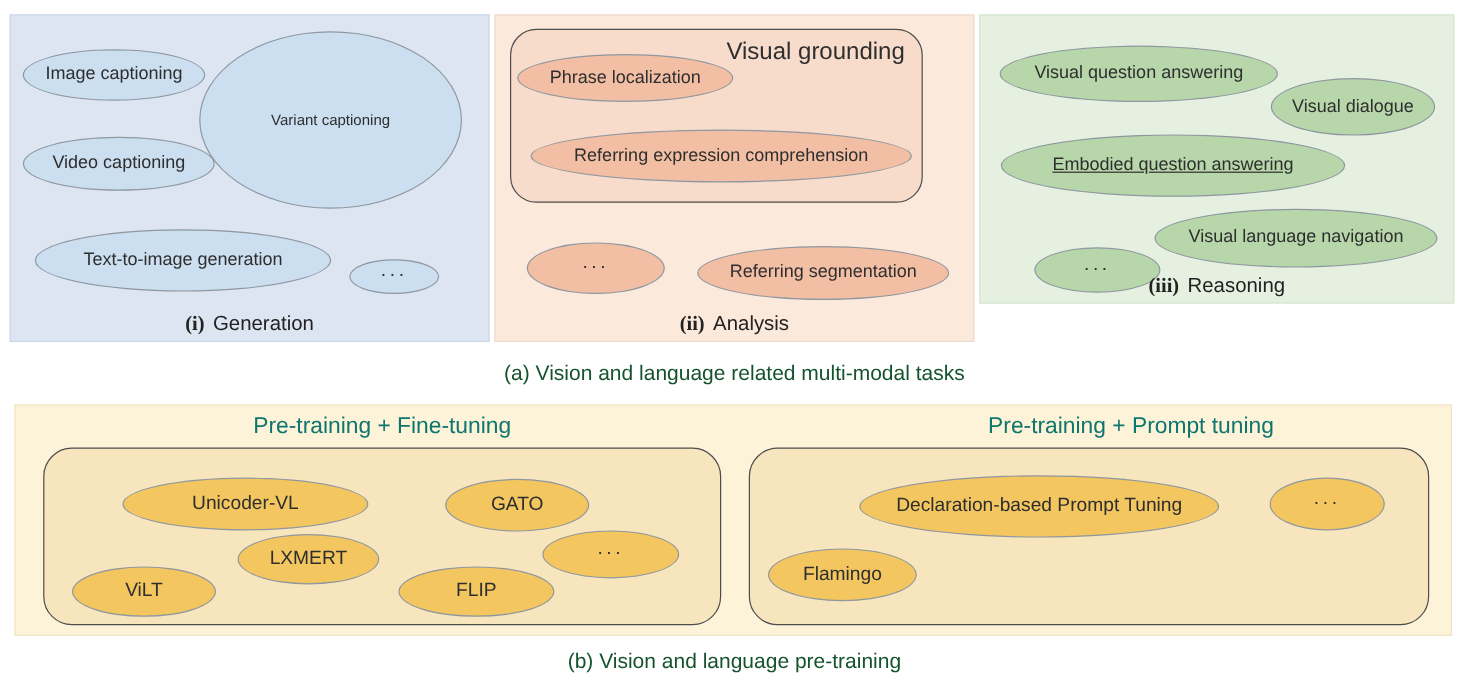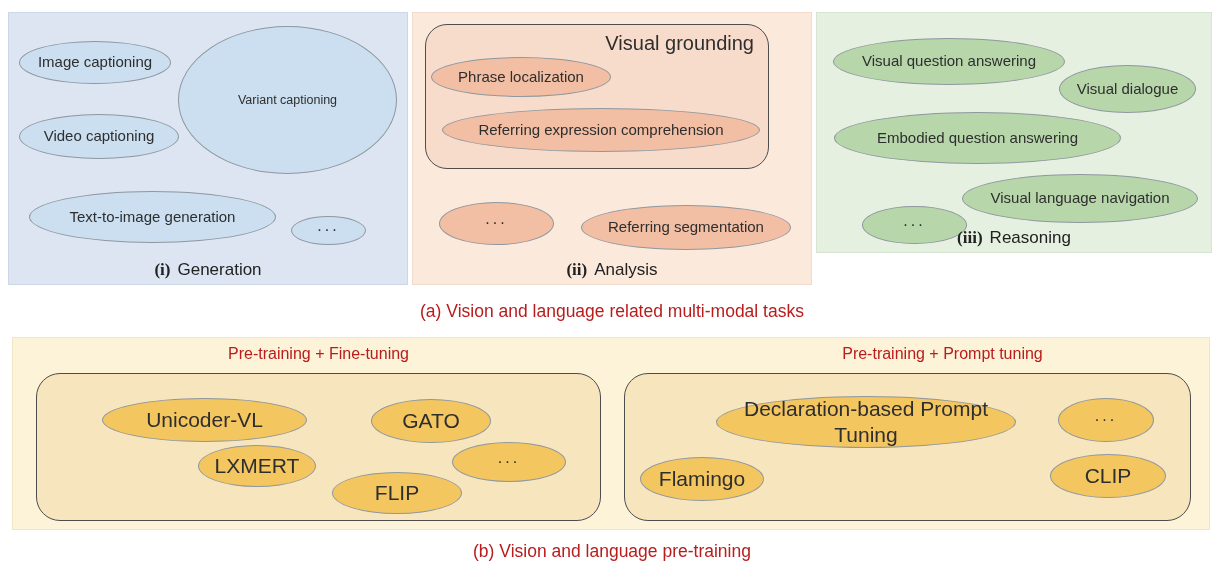--- a/index.html
+++ b/index.html
@@ -12,109 +12,109 @@
   .panel-peach{left:412px;top:12px;width:400px;height:273px;background:var(--peach-panel);border:1px solid var(--peach-edge);}
   .panel-green{left:816px;top:12px;width:396px;height:241px;background:var(--green-panel);border:1px solid var(--green-edge);}
   .ellipse{
     position:absolute;border-radius:50%;display:flex;align-items:center;justify-content:center;
     text-align:center;font-size:15px;line-height:1.25;color:#2e2e2e;
     border:1px solid var(--ellipse-border);box-sizing:border-box;padding:0 8px;
   }
   .e-blue{background:var(--blue-ellipse);}
   .e-salmon{background:var(--salmon-ellipse);}
   .e-green{background:var(--green-ellipse);}
-  .e-orange{background:var(--orange-ellipse);font-size:21px;}
+  .e-orange{background:var(--orange-ellipse);font-size:16px;}
   .dots{letter-spacing:3px;padding-bottom:9px;font-size:16px;}
   .variant{flex-direction:column;font-size:12.5px;line-height:1.5;padding:0 11px;}
   .variant .v-title{display:block;}
   .vg-box{
     position:absolute;left:12px;top:11px;width:344px;height:145px;background:var(--vg-box);
     border:1.4px solid var(--box-border);border-radius:22px;box-sizing:border-box;
   }
   .vg-label{position:absolute;top:7px;right:14px;font-size:20px;color:#2e2e2e;}
   .panel-caption{
     position:absolute;left:0;right:0;bottom:4px;text-align:center;font-size:17px;color:#222222;
   }
   .numeral{font-family:"Liberation Serif",serif;font-weight:700;margin-right:7px;}
-  .fig-caption{position:absolute;left:0;width:1224px;text-align:center;font-size:17.5px;color:#b91c1c;}
+  .fig-caption{position:absolute;left:0;width:1224px;text-align:center;font-size:17.5px;color:#14532d;}
   .caption-a{top:301px;}
   .caption-b{top:541px;}
   .panel-b{
     position:absolute;left:12px;top:337px;width:1198px;height:193px;
     background:var(--cream-panel);border:1px solid var(--cream-edge);box-sizing:border-box;
   }
-  .group-title{position:absolute;top:7px;font-size:16px;color:#b91c1c;text-align:center;}
+  .group-title{position:absolute;top:7px;font-size:19px;color:#0f766e;text-align:center;}
   .title-left{left:23px;width:565px;}
   .title-right{left:646px;width:567px;}
   .inner-box{
     position:absolute;top:35px;height:148px;background:var(--tan-box);
     border:1.4px solid var(--box-border);border-radius:24px;box-sizing:border-box;
   }
   .inner-left{left:23px;width:565px;}
   .inner-right{left:611px;width:567px;}
 </style>
 </head>
 <body>
 
 <div class="figure">
 
   <section class="panel panel-blue">
     <div class="ellipse e-blue" style="left:10px;top:28px;width:152px;height:43px;">Image captioning</div>
-    <div class="ellipse e-blue variant" style="left:169px;top:13px;width:219px;height:148px;">
+    <div class="ellipse e-blue variant" style="left:157px;top:13px;width:219px;height:148px;">
       <span class="v-title">Variant captioning</span>
     </div>
     <div class="ellipse e-blue" style="left:10px;top:101px;width:160px;height:45px;">Video captioning</div>
     <div class="ellipse e-blue" style="left:20px;top:178px;width:247px;height:52px;">Text-to-image generation</div>
     <div class="ellipse e-blue dots" style="left:282px;top:203px;width:75px;height:29px;">...</div>
     <div class="panel-caption">
       <span class="numeral">(i)</span><span>Generation</span>
     </div>
   </section>
 
   <section class="panel panel-peach">
     <div class="vg-box">
       <span class="vg-label">Visual grounding</span>
     </div>
-    <div class="ellipse e-salmon" style="left:18px;top:44px;width:180px;height:40px;">Phrase localization</div>
+    <div class="ellipse e-salmon" style="left:18px;top:32px;width:180px;height:40px;">Phrase localization</div>
     <div class="ellipse e-salmon" style="left:29px;top:95px;width:318px;height:44px;">Referring expression comprehension</div>
     <div class="ellipse e-salmon dots" style="left:26px;top:189px;width:115px;height:43px;">...</div>
     <div class="ellipse e-salmon" style="left:168px;top:192px;width:210px;height:45px;">Referring segmentation</div>
     <div class="panel-caption">
       <span class="numeral">(ii)</span><span>Analysis</span>
     </div>
   </section>
 
   <section class="panel panel-green">
     <div class="ellipse e-green" style="left:16px;top:25px;width:232px;height:47px;">Visual question answering</div>
     <div class="ellipse e-green" style="left:242px;top:52px;width:137px;height:48px;">Visual dialogue</div>
-    <div class="ellipse e-green" style="left:17px;top:99px;width:287px;height:52px;">Embodied question answering</div>
+    <div class="ellipse e-green" style="left:17px;top:99px;width:287px;height:52px;text-decoration:underline;">Embodied question answering</div>
     <div class="ellipse e-green" style="left:145px;top:161px;width:236px;height:49px;">Visual language navigation</div>
     <div class="ellipse e-green dots" style="left:45px;top:193px;width:105px;height:38px;">...</div>
     <div class="panel-caption">
       <span class="numeral">(iii)</span><span>Reasoning</span>
     </div>
   </section>
 
   <div class="fig-caption caption-a">(a) Vision and language related multi-modal tasks</div>
 
   <section class="panel-b">
     <div class="group-title title-left">Pre-training + Fine-tuning</div>
     <div class="group-title title-right">Pre-training + Prompt tuning</div>
 
     <div class="inner-box inner-left">
       <div class="ellipse e-orange" style="left:65px;top:24px;width:205px;height:44px;">Unicoder-VL</div>
       <div class="ellipse e-orange" style="left:334px;top:25px;width:120px;height:44px;">GATO</div>
       <div class="ellipse e-orange" style="left:161px;top:71px;width:118px;height:42px;">LXMERT</div>
       <div class="ellipse e-orange dots" style="left:415px;top:68px;width:114px;height:40px;">...</div>
+      <div class="ellipse e-orange" style="left:23px;top:98px;width:120px;height:42px;">ViLT</div>
       <div class="ellipse e-orange" style="left:295px;top:98px;width:130px;height:42px;">FLIP</div>
     </div>
 
     <div class="inner-box inner-right">
       <div class="ellipse e-orange" style="left:91px;top:22px;width:300px;height:52px;">Declaration-based Prompt Tuning</div>
       <div class="ellipse e-orange dots" style="left:433px;top:24px;width:96px;height:44px;">...</div>
       <div class="ellipse e-orange" style="left:15px;top:83px;width:124px;height:44px;">Flamingo</div>
-      <div class="ellipse e-orange" style="left:425px;top:80px;width:116px;height:44px;">CLIP</div>
     </div>
   </section>
 
   <div class="fig-caption caption-b">(b) Vision and language pre-training</div>
 
 </div>
 
 </body></html>

